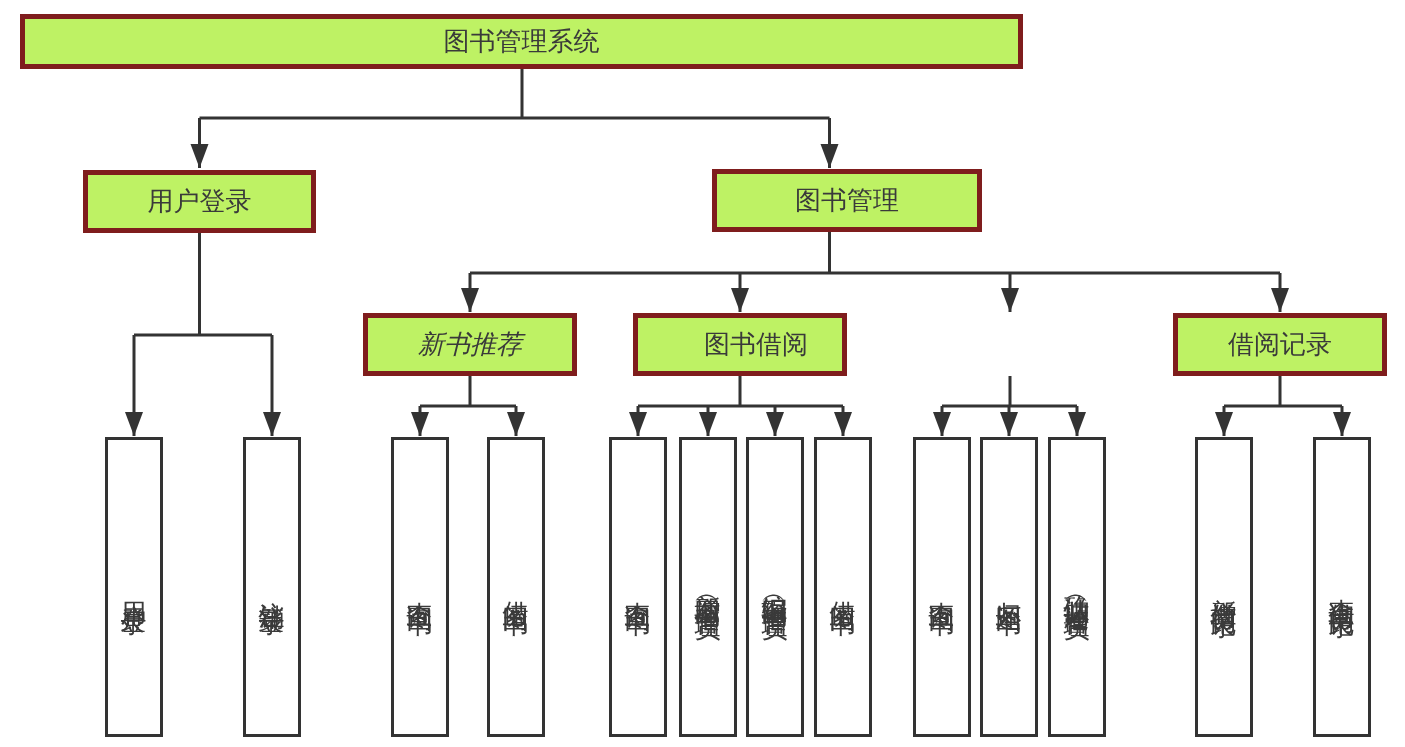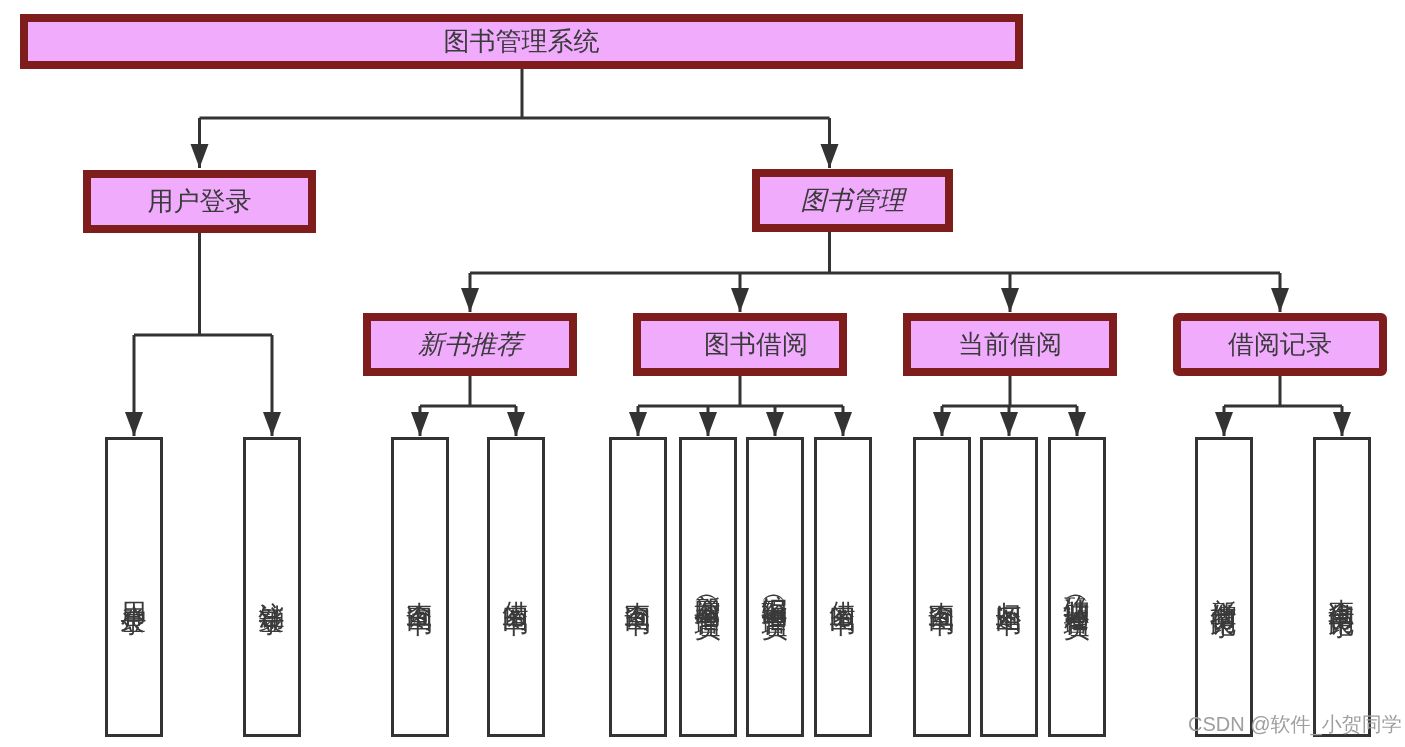--- a/index.html
+++ b/index.html
@@ -18,22 +18,22 @@
   .connector-layer {
     position: absolute;
     left: 0;
     top: 0;
     width: 1405px;
     height: 747px;
   }
   .hbox {
     position: absolute;
     box-sizing: border-box;
-    border: 8px solid #7f1d1d;
-    background: #f0abfc;
+    border: 5px solid #7f1d1d;
+    background: #bef264;
     display: flex;
     align-items: center;
     justify-content: center;
     font-size: 26px;
     color: #3a3a3a;
     white-space: nowrap;
   }
   .vbox {
     position: absolute;
     box-sizing: border-box;
@@ -102,34 +102,31 @@
     <path d="M1342,406 V436" fill="none" stroke="#333333" stroke-width="3" marker-end="url(#arrow)"></path>
   </svg>
 
   <div class="hbox" style="left:20px; top:14px; width:1003px; height:55px;">
     <span>图书管理系统</span>
   </div>
 
   <div class="hbox" style="left:83px; top:170px; width:233px; height:63px;">
     <span>用户登录</span>
   </div>
-  <div class="hbox" style="left:752px; top:169px; width:201px; height:63px;font-style:italic;">
+  <div class="hbox" style="left:712px; top:169px; width:270px; height:63px;">
     <span>图书管理</span>
   </div>
 
   <div class="hbox" style="left:363px; top:313px; width:214px; height:63px;font-style:italic;">
     <span>新书推荐</span>
   </div>
   <div class="hbox" style="left:633px; top:313px; width:214px; height:63px;padding-left:32px;">
     <span>图书借阅</span>
   </div>
-  <div class="hbox" style="left:903px; top:313px; width:214px; height:63px;">
-    <span>当前借阅</span>
-  </div>
-  <div class="hbox" style="left:1173px; top:313px; width:214px; height:63px;border-radius:6px;">
+  <div class="hbox" style="left:1173px; top:313px; width:214px; height:63px;">
     <span>借阅记录</span>
   </div>
 
   <div class="vbox" style="left:105px;">
     <span>用户登录</span>
   </div>
   <div class="vbox" style="left:243px;">
     <span>注销登录</span>
   </div>
 
@@ -163,15 +160,14 @@
     <span>确认归还（管理员）</span>
   </div>
 
   <div class="vbox" style="left:1195px;">
     <span>新增借阅记录</span>
   </div>
   <div class="vbox" style="left:1313px;">
     <span>查询借阅记录</span>
   </div>
 
-  <div class="watermark">CSDN @软件_小贺同学</div>
 
 </div>
 
 </body></html>

